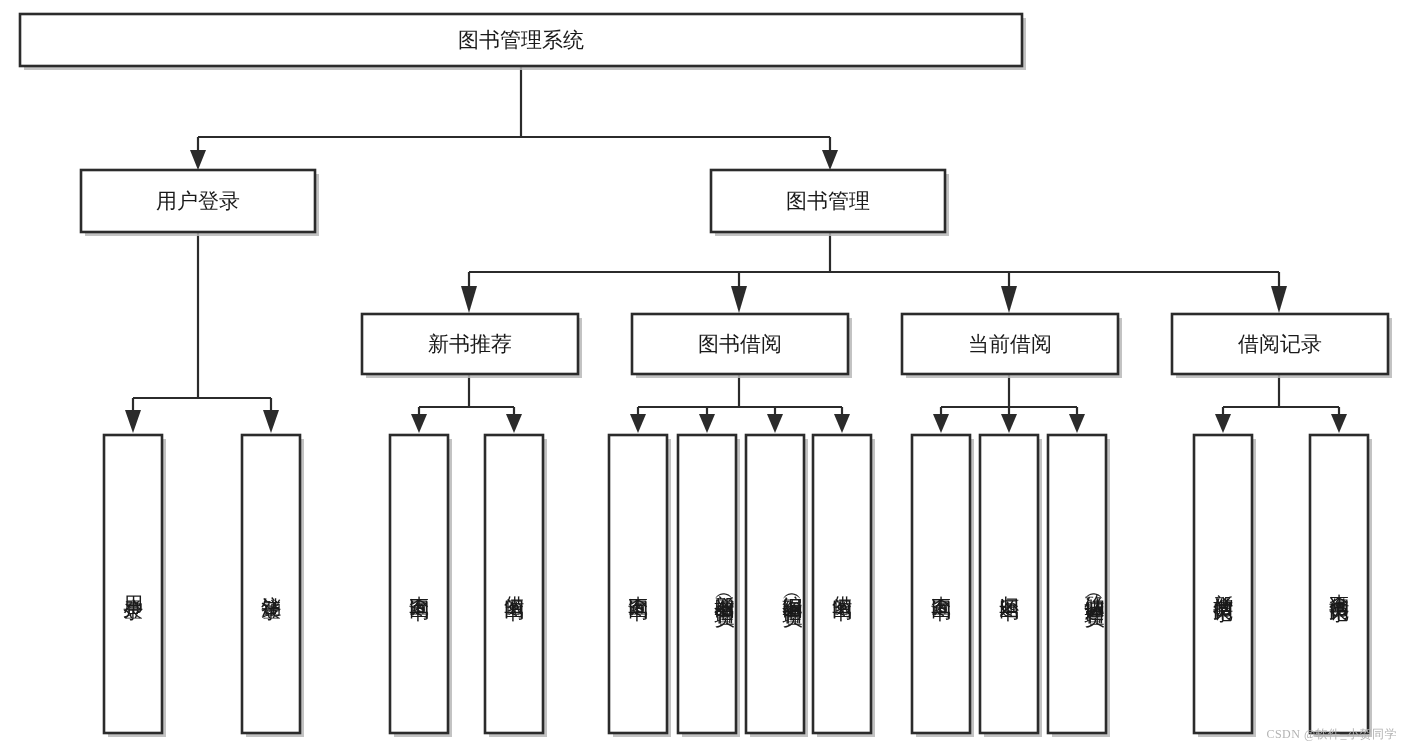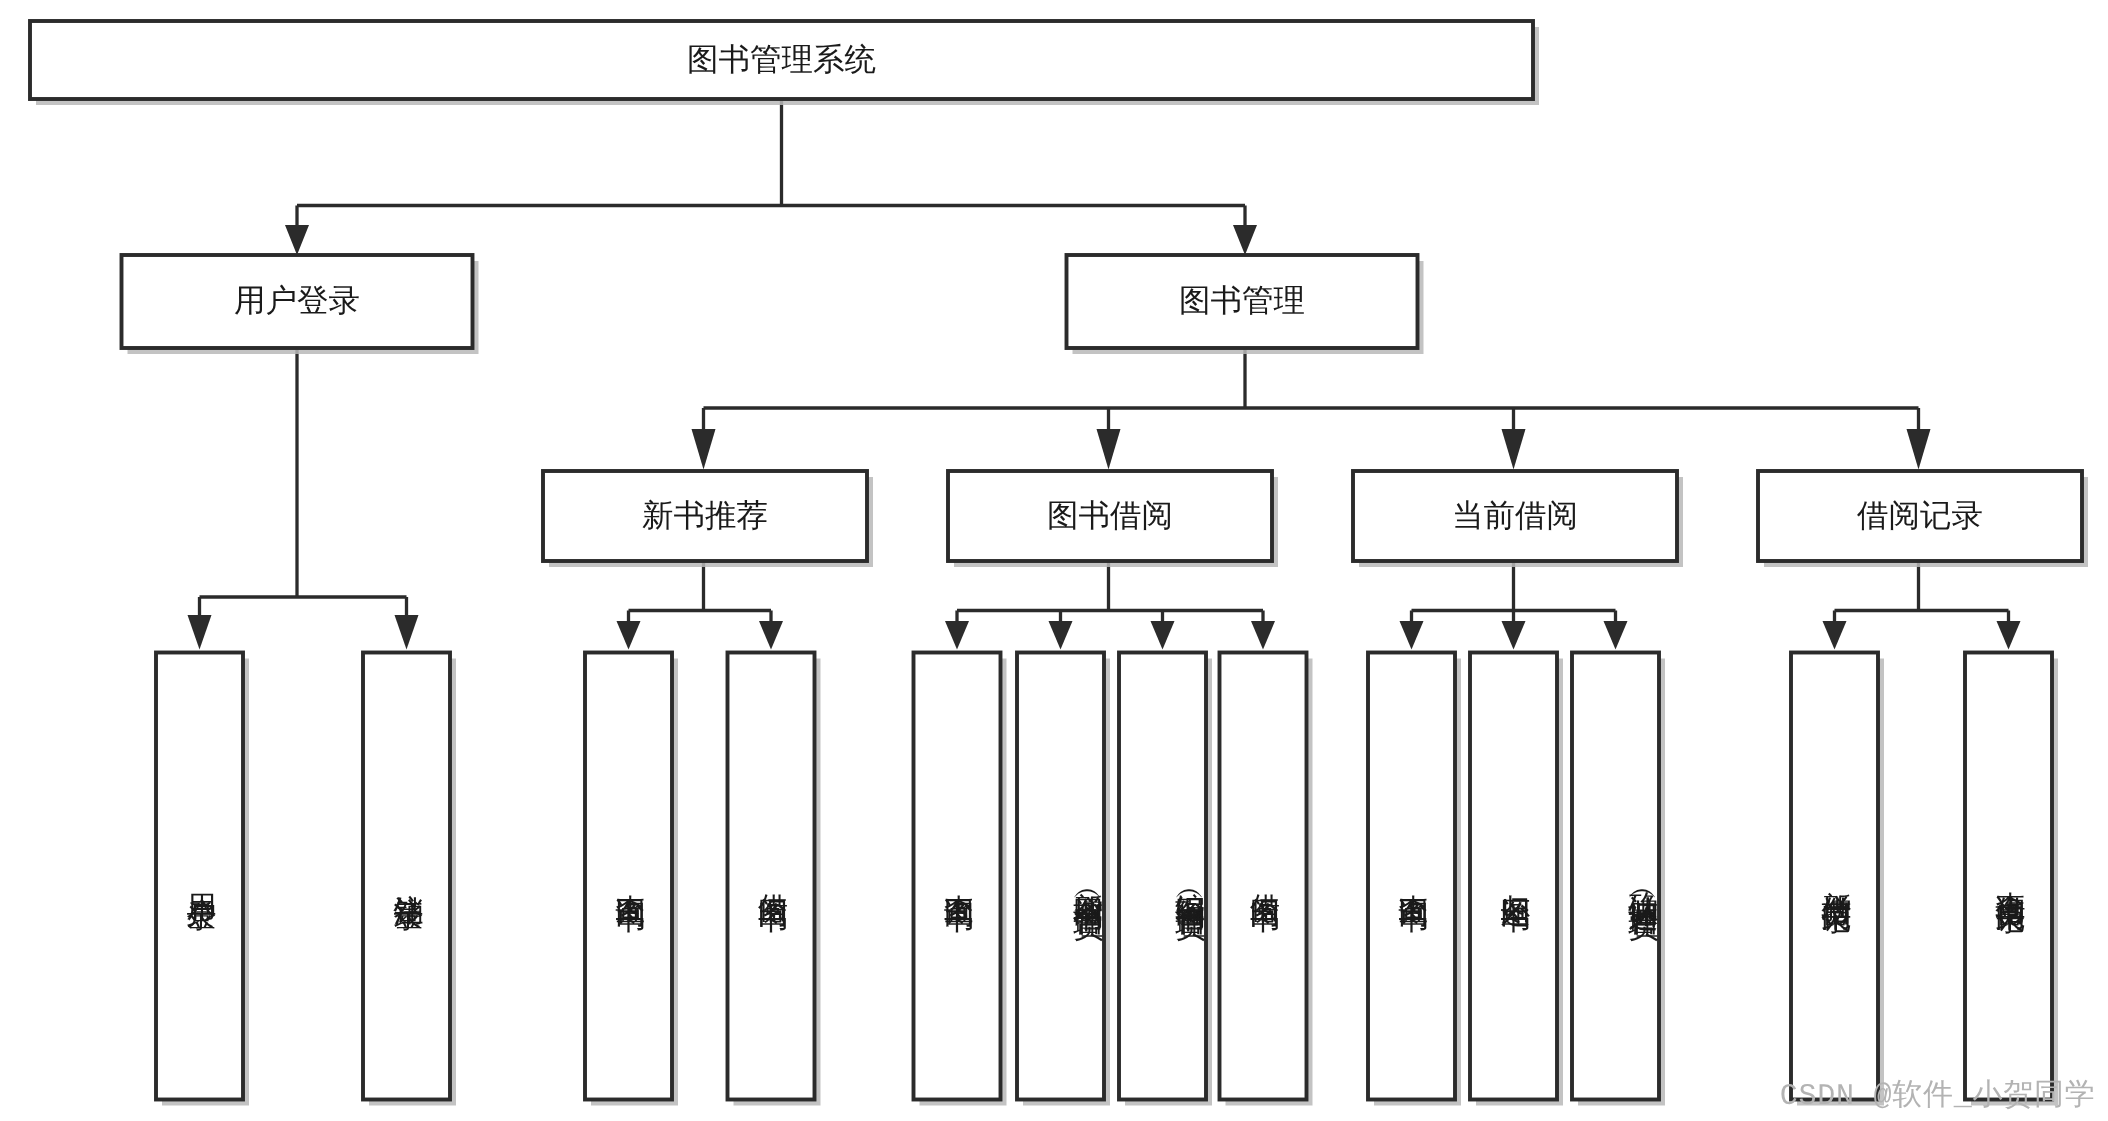--- a/index.html
+++ b/index.html
@@ -70,22 +70,22 @@
     align-items: center;
     justify-content: center;
     text-align: center;
     pointer-events: none;
     user-select: none;
   }
   .watermark {
     position: absolute;
     right: 8px;
     bottom: 4px;
-    font-family: Liberation Mono, monospace;
-    font-size: 20px;
+    font-family: Liberation Serif, serif;
+    font-size: 12px;
     color: #b3b3b3;
     letter-spacing: 0.5px;
     white-space: nowrap;
   }
 </style>
 </head>
 <body>
 
 <div id="diagram-root">
 

